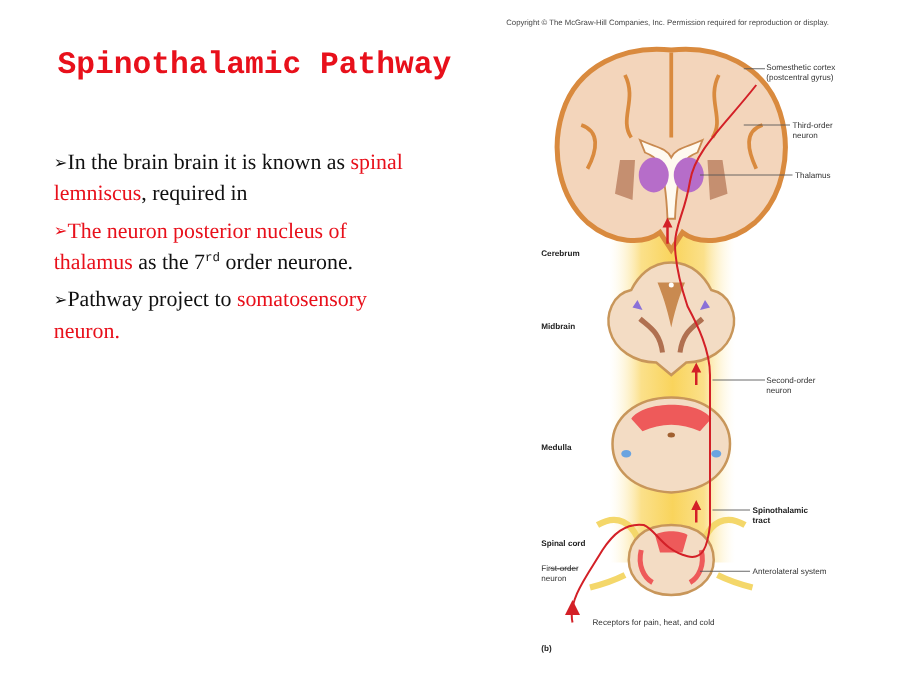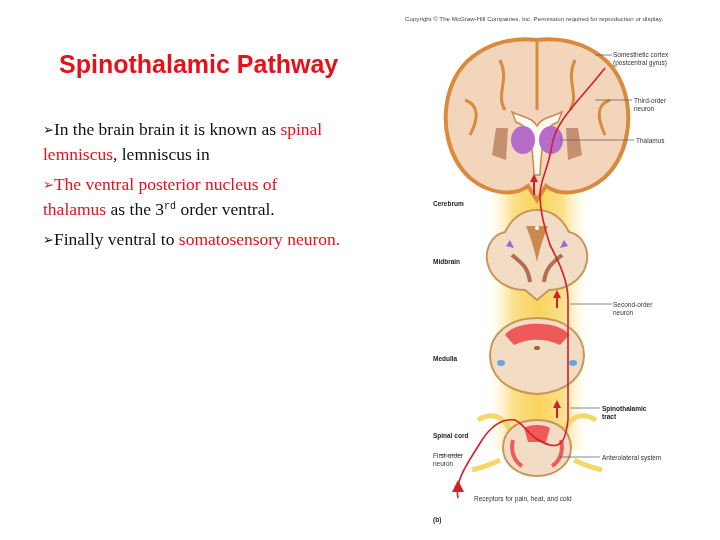--- a/index.html
+++ b/index.html
@@ -2,22 +2,22 @@
 <html><head>
   <meta charset="utf-8">
   <style>
     html, body { margin: 0; padding: 0; }
     body {
       width: 720px; height: 540px; background: #ffffff; position: relative; overflow: hidden;
       font-family: "Liberation Serif", serif;
     }
     .title {
       position: absolute; left: 43px; top: 34px;
-      font-family: Liberation Sans, sans-serif; font-weight: bold; font-size: 25px;
-      color: #e8101b; margin: 16px; white-space: nowrap;
+      font-family: Liberation Mono, monospace; font-weight: bold; font-size: 25px;
+      color: #e8101b; margin: 3px; white-space: nowrap;
     }
     .bullets {
       position: absolute; left: 43px; top: 117px; width: 300px;
       font-size: 17.5px; line-height: 24px; color: #111111;
     }
     .bullet { margin: 0 0 6px 0; }
     .red { color: #e8101b; }
     .arrow { font-size: 13px; vertical-align: 1px; }
     sup { font-size: 10px; line-height: 0; vertical-align: 6px; font-family: Liberation Mono, monospace; }
 
@@ -32,27 +32,27 @@
     }
     .lbl.bold { font-weight: bold; color: #222; }
   </style>
 </head>
 <body>
 
 <h1 class="title">Spinothalamic Pathway</h1>
 
 <div class="bullets">
   <p class="bullet">
-    <span class="arrow">➢</span><span>In the brain brain it is known as </span><span class="red">spinal lemniscus</span><span>, lemniscus in</span>
+    <span class="arrow">➢</span><span>In the brain brain it is known as </span><span class="red">spinal lemniscus</span><span>, required in</span>
   </p>
   <p class="bullet">
-    <span class="arrow red">➢</span><span class="red">The ventral posterior nucleus of thalamus</span><span> as the 3</span><sup>rd</sup><span> order ventral.</span>
+    <span class="arrow red">➢</span><span class="red">The neuron posterior nucleus of thalamus</span><span> as the 7</span><sup>rd</sup><span> order neurone.</span>
   </p>
   <p class="bullet">
-    <span class="arrow">➢</span><span>Finally ventral to </span><span class="red">somatosensory neuron.</span>
+    <span class="arrow">➢</span><span>Pathway project to </span><span class="red">somatosensory neuron.</span>
   </p>
 </div>
 
 <div class="copyright">Copyright © The McGraw-Hill Companies, Inc. Permission required for reproduction or display.</div>
 
 <svg class="figure" viewBox="395 0 325 540" width="325" height="540">
   <defs>
     <linearGradient id="glow" x1="0" x2="1" y1="0" y2="0">
       <stop offset="0" stop-color="#fff6d8" stop-opacity="0"></stop>
       <stop offset="0.25" stop-color="#fbe08a"></stop>

